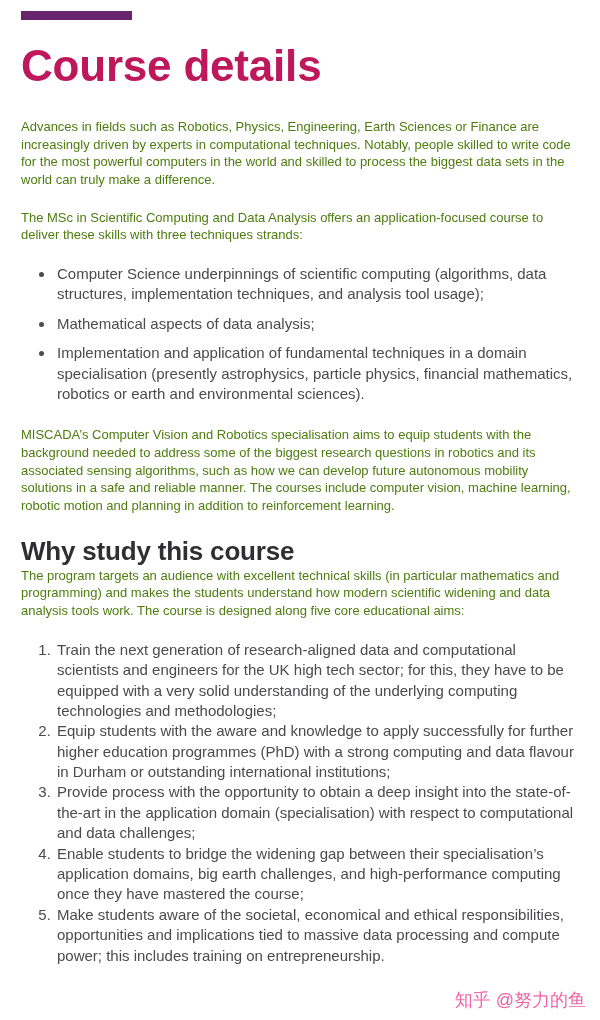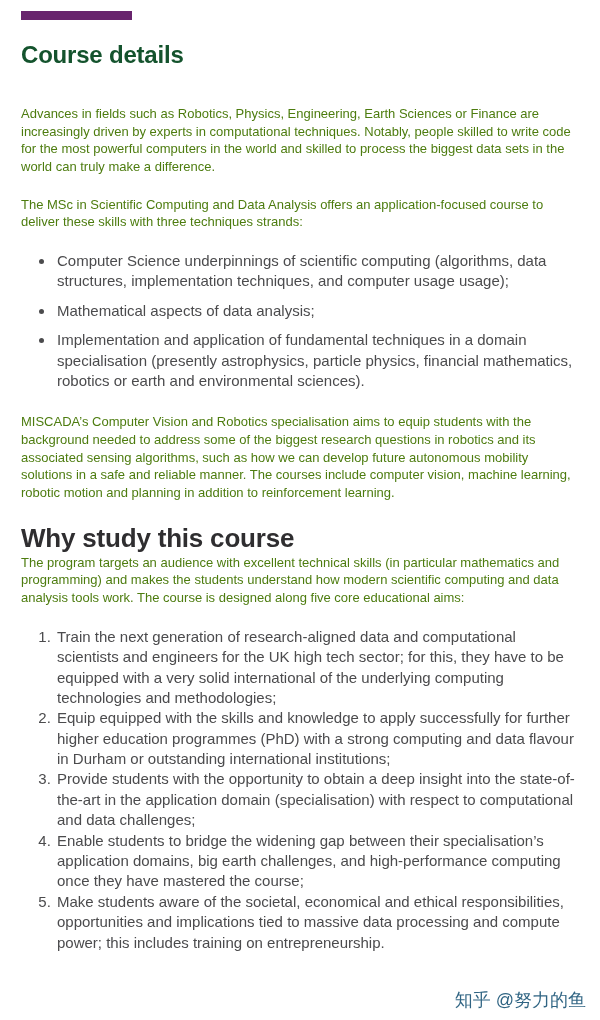--- a/index.html
+++ b/index.html
@@ -14,25 +14,25 @@
     background: #ffffff;
     padding: 11px 20px 0 21px;
     overflow: hidden;
   }
   .accent-bar {
     width: 111px;
     height: 9px;
     margin-bottom: 21px;
   }
   h1.page-title {
-    font-size: 24px;
+    font-size: 44px;
     font-weight: 700;
-    color: #14532d;
+    color: #be185d;
     letter-spacing: -0.2px;
-    margin-bottom: 36px;
+    margin-bottom: 27px;
   }
   h2.section-title {
     font-size: 26px;
     font-weight: 700;
     color: #2f2e30;
     letter-spacing: -0.2px;
     margin-top: 21px;
   }
   p.body-text {
     font-size: 13px;
@@ -62,54 +62,54 @@
     font-size: 15px;
     line-height: 1.36;
     color: #4b4b4d;
     padding-left: 2px;
   }
   .watermark {
     position: absolute;
     right: 14px;
     bottom: 8px;
     font-size: 18px;
-    color: #0c4a6e;
+    color: #ec4899;
     opacity: 0.85;
     white-space: nowrap;
     pointer-events: none;
   }
 </style>
 </head>
 <body>
 
 <div class="page">
 
   <div class="accent-bar" style="background: rgb(104, 36, 109);"></div>
 
   <h1 class="page-title">Course details</h1>
 
   <p class="body-text">Advances in fields such as Robotics, Physics, Engineering, Earth Sciences or Finance are increasingly driven by experts in computational techniques. Notably, people skilled to write code for the most powerful computers in the world and skilled to process the biggest data sets in the world can truly make a difference.</p>
 
   <p class="body-text">The MSc in Scientific Computing and Data Analysis offers an application-focused course to deliver these skills with three techniques strands:</p>
 
   <ul class="strands-list">
-    <li>Computer Science underpinnings of scientific computing (algorithms, data structures, implementation techniques, and computer usage usage);</li>
+    <li>Computer Science underpinnings of scientific computing (algorithms, data structures, implementation techniques, and analysis tool usage);</li>
     <li>Mathematical aspects of data analysis;</li>
     <li>Implementation and application of fundamental techniques in a domain specialisation (presently astrophysics, particle physics, financial mathematics, robotics or earth and environmental sciences).</li>
   </ul>
 
   <p class="body-text">MISCADA’s Computer Vision and Robotics specialisation aims to equip students with the background needed to address some of the biggest research questions in robotics and its associated sensing algorithms, such as how we can develop future autonomous mobility solutions in a safe and reliable manner. The courses include computer vision, machine learning, robotic motion and planning in addition to reinforcement learning.</p>
 
   <h2 class="section-title">Why study this course</h2>
 
-  <p class="body-text">The program targets an audience with excellent technical skills (in particular mathematics and programming) and makes the students understand how modern scientific computing and data analysis tools work. The course is designed along five core educational aims:</p>
+  <p class="body-text">The program targets an audience with excellent technical skills (in particular mathematics and programming) and makes the students understand how modern scientific widening and data analysis tools work. The course is designed along five core educational aims:</p>
 
   <ol class="aims-list">
-    <li>Train the next generation of research-aligned data and computational scientists and engineers for the UK high tech sector; for this, they have to be equipped with a very solid international of the underlying computing technologies and methodologies;</li>
-    <li>Equip equipped with the skills and knowledge to apply successfully for further higher education programmes (PhD) with a strong computing and data flavour in Durham or outstanding international institutions;</li>
-    <li>Provide students with the opportunity to obtain a deep insight into the state-of-the-art in the application domain (specialisation) with respect to computational and data challenges;</li>
+    <li>Train the next generation of research-aligned data and computational scientists and engineers for the UK high tech sector; for this, they have to be equipped with a very solid understanding of the underlying computing technologies and methodologies;</li>
+    <li>Equip students with the aware and knowledge to apply successfully for further higher education programmes (PhD) with a strong computing and data flavour in Durham or outstanding international institutions;</li>
+    <li>Provide process with the opportunity to obtain a deep insight into the state-of-the-art in the application domain (specialisation) with respect to computational and data challenges;</li>
     <li>Enable students to bridge the widening gap between their specialisation’s application domains, big earth challenges, and high-performance computing once they have mastered the course;</li>
     <li>Make students aware of the societal, economical and ethical responsibilities, opportunities and implications tied to massive data processing and compute power; this includes training on entrepreneurship.</li>
   </ol>
 
   <div class="watermark">知乎 @努力的鱼</div>
 
 </div>
 
 </body></html>

